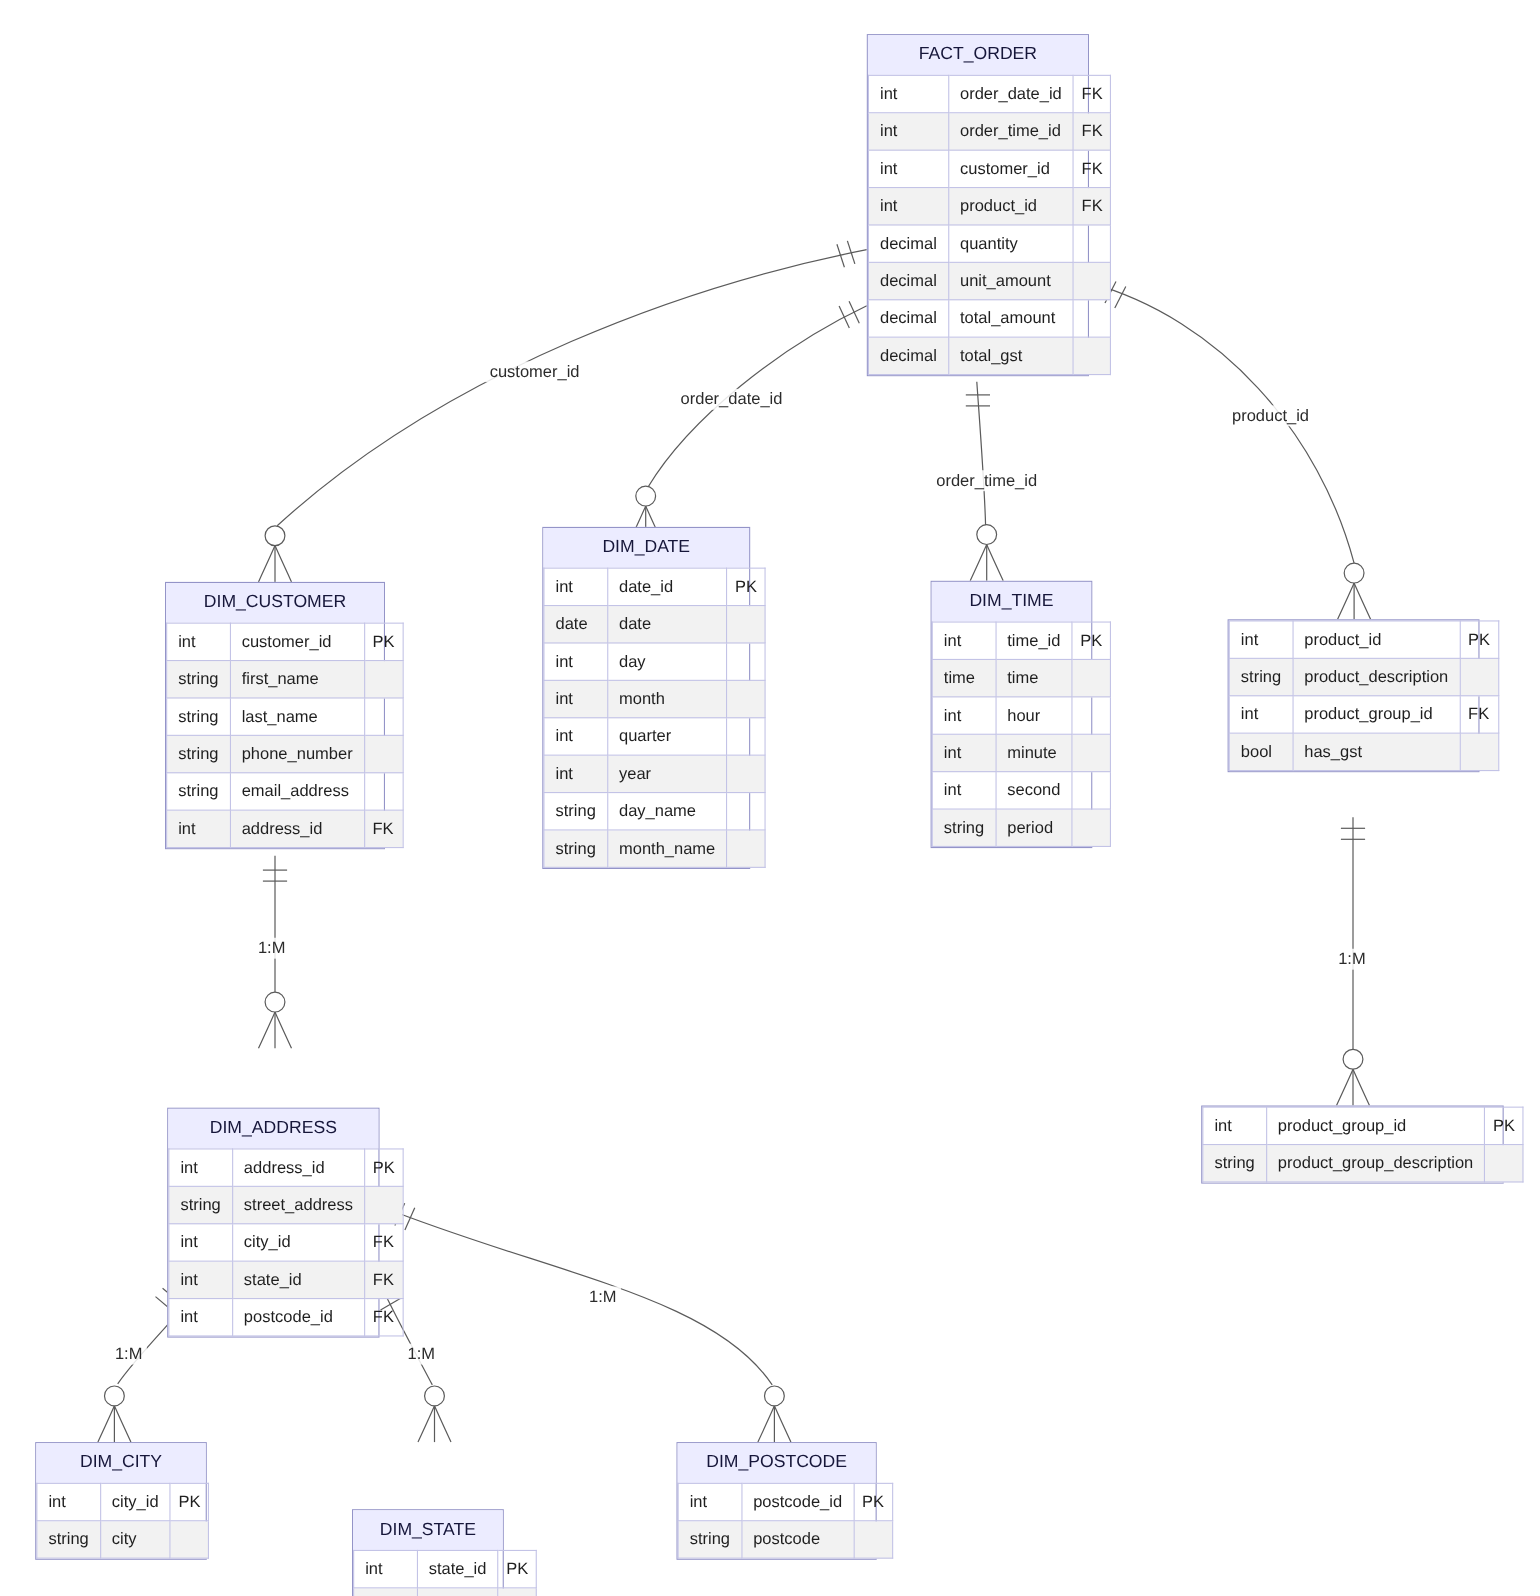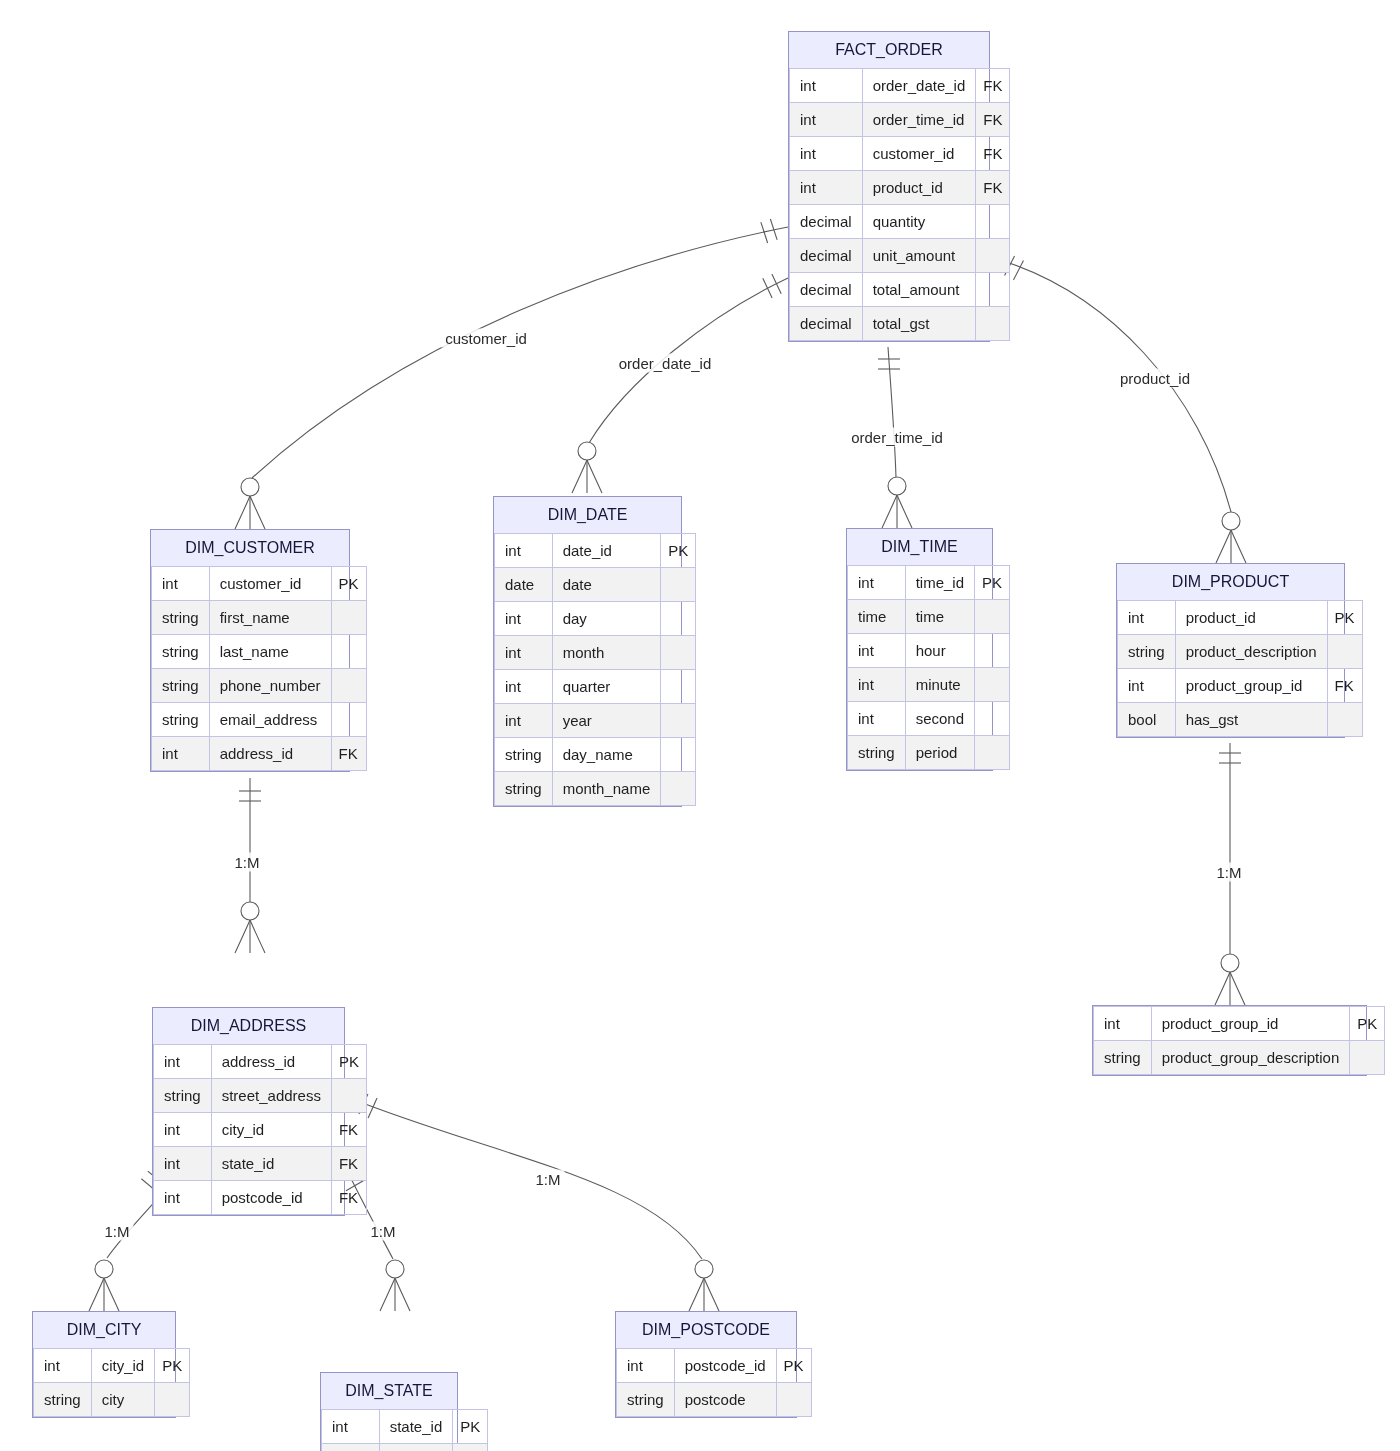--- a/index.html
+++ b/index.html
@@ -181,21 +181,21 @@
           <div class="cell colname">email_address</div>
           <div class="cell key"></div>
         </div>
         <div class="entity-row">
           <div class="cell type">int</div>
           <div class="cell colname">address_id</div>
           <div class="cell key">FK</div>
         </div>
       </div>
     </div>
-  <div class="entity" style="left:493px;top:496px;width:189px">
+  <div class="entity" style="left:493px;top:479px;width:189px">
       <div class="entity-title">DIM_DATE</div>
       <div class="rows">
         <div class="entity-row">
           <div class="cell type">int</div>
           <div class="cell colname">date_id</div>
           <div class="cell key">PK</div>
         </div>
         <div class="entity-row">
           <div class="cell type">date</div>
           <div class="cell colname">date</div>
@@ -262,21 +262,20 @@
           <div class="cell key"></div>
         </div>
         <div class="entity-row">
           <div class="cell type">string</div>
           <div class="cell colname">period</div>
           <div class="cell key"></div>
         </div>
       </div>
     </div>
   <div class="entity" style="left:1116px;top:563px;width:229px">
-      <div class="entity-title">DIM_PRODUCT</div>
       <div class="rows">
         <div class="entity-row">
           <div class="cell type">int</div>
           <div class="cell colname">product_id</div>
           <div class="cell key">PK</div>
         </div>
         <div class="entity-row">
           <div class="cell type">string</div>
           <div class="cell colname">product_description</div>
           <div class="cell key"></div>
@@ -316,21 +315,21 @@
           <div class="cell colname">state_id</div>
           <div class="cell key">FK</div>
         </div>
         <div class="entity-row">
           <div class="cell type">int</div>
           <div class="cell colname">postcode_id</div>
           <div class="cell key">FK</div>
         </div>
       </div>
     </div>
-  <div class="entity" style="left:32px;top:1311px;width:144px">
+  <div class="entity" style="left:32px;top:1311px;width:156px">
       <div class="entity-title">DIM_CITY</div>
       <div class="rows">
         <div class="entity-row">
           <div class="cell type">int</div>
           <div class="cell colname">city_id</div>
           <div class="cell key">PK</div>
         </div>
         <div class="entity-row">
           <div class="cell type">string</div>
           <div class="cell colname">city</div>

